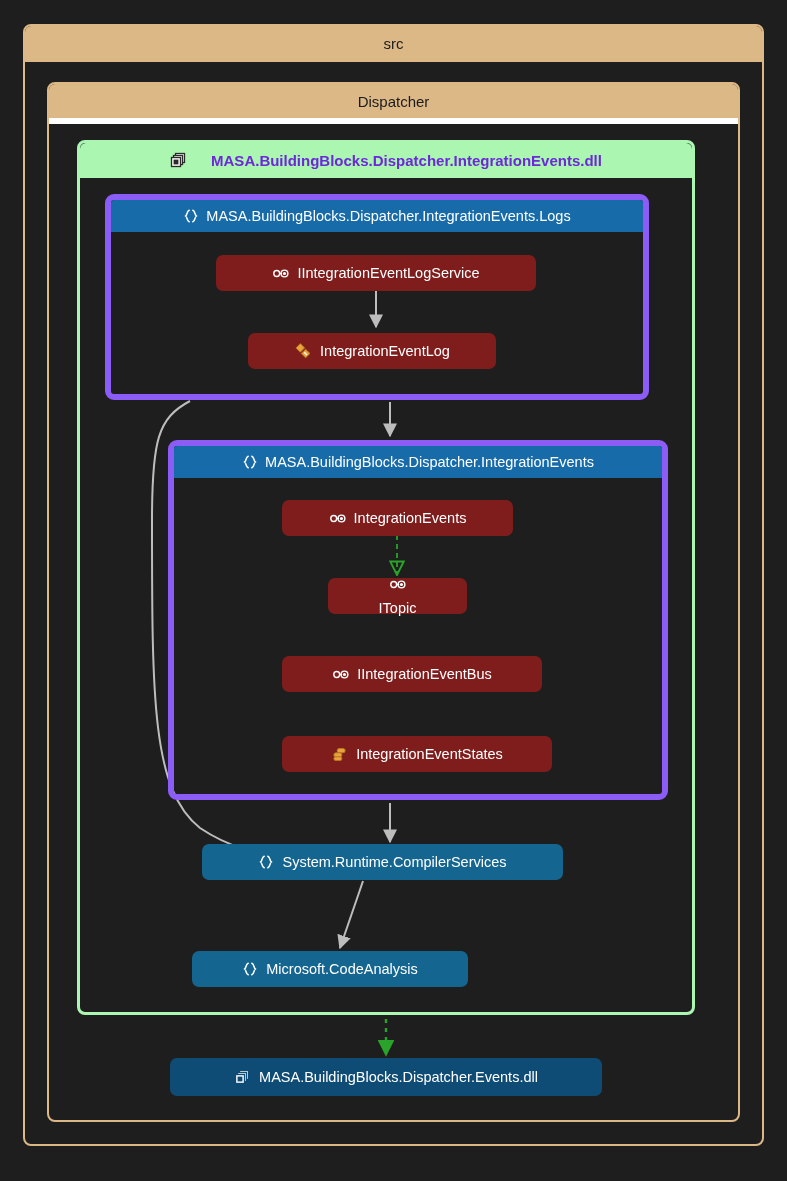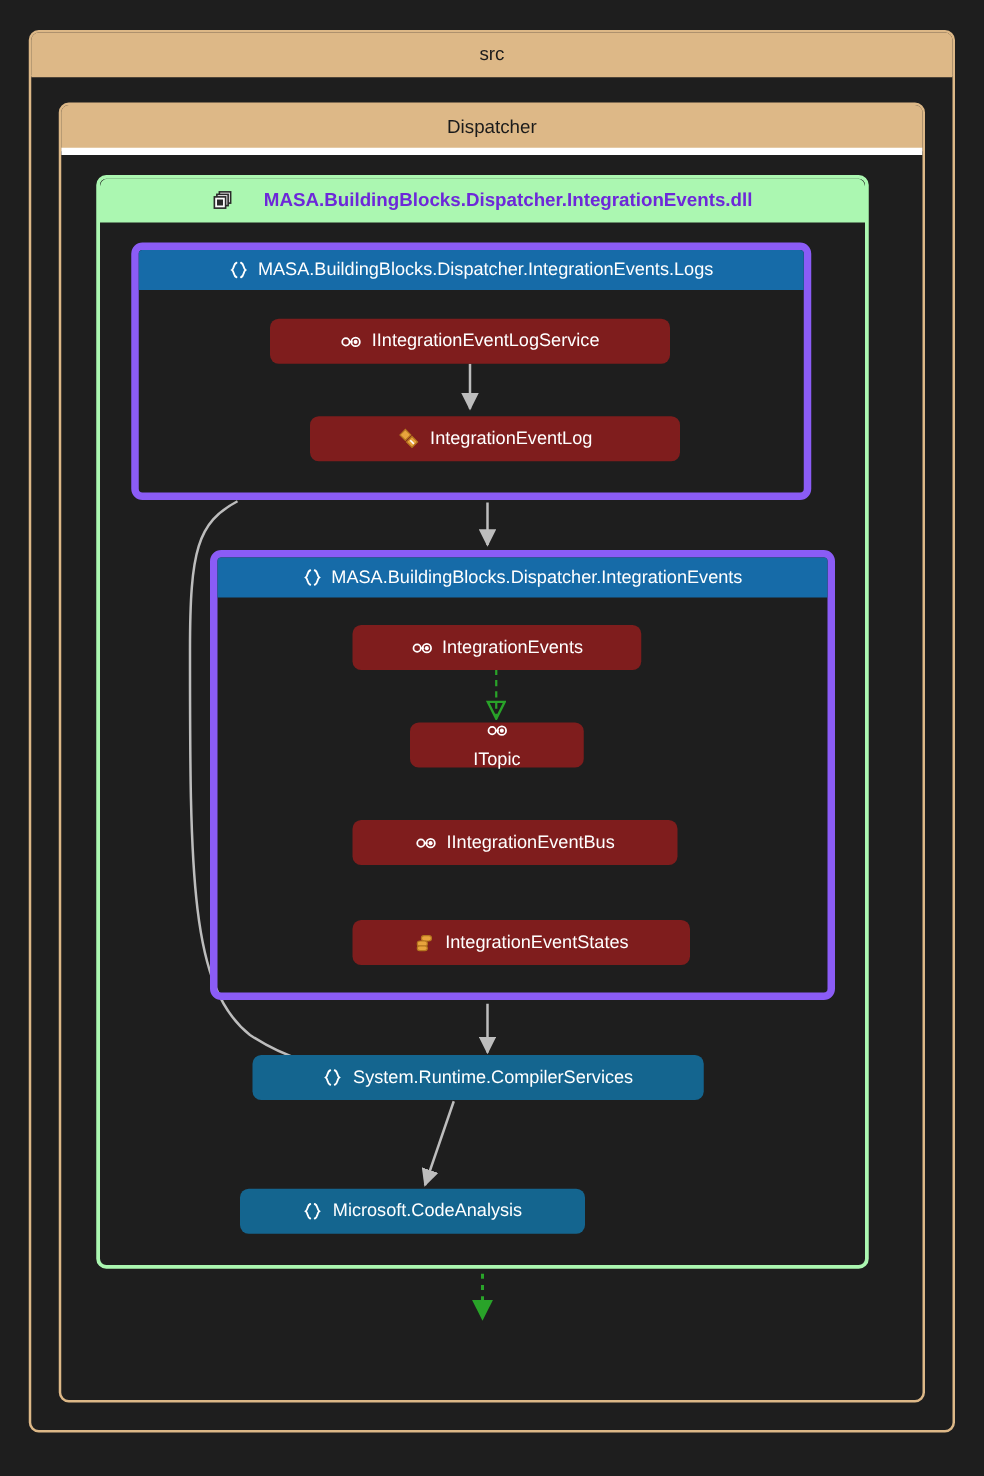--- a/index.html
+++ b/index.html
@@ -153,21 +153,21 @@
       <svg width="17" height="17" viewBox="0 0 18 18">
         <circle cx="5" cy="9" r="3.1" fill="none" stroke="#ffffff" stroke-width="1.5"></circle>
         <line x1="8" y1="9" x2="10.6" y2="9" stroke="#ffffff" stroke-width="1.5"></line>
         <circle cx="13.2" cy="9" r="3.6" fill="none" stroke="#ffffff" stroke-width="1.5"></circle>
         <circle cx="13.2" cy="9" r="1.7" fill="#ffffff"></circle>
       </svg>
     </span>
     <span class="label">IIntegrationEventLogService</span>
   </div>
 
-  <div class="node member" style="left:248px;top:333px;width:296px;height:36px;">
+  <div class="node member" style="left:248px;top:333px;width:248px;height:36px;">
     <span class="ico">
       <svg width="18" height="18" viewBox="0 0 18 18">
         <path d="M6.3 1.6 L10.6 5.9 L6.3 10.2 L2 5.9 Z" fill="#e8a33d" stroke="#b5761f" stroke-width="1"></path>
         <path d="M11.6 7.2 L16 11.5 L11.6 15.8 L7.3 11.5 Z" fill="#e8a33d" stroke="#b5761f" stroke-width="1"></path>
         <path d="M10.2 10.2 L13.1 13.1" stroke="#ffffff" stroke-width="1.3"></path>
       </svg>
     </span>
     <span class="label">IntegrationEventLog</span>
   </div>
 
@@ -243,14 +243,25 @@
   <div class="node namespace" style="left:192px;top:951px;width:276px;height:36px;">
     <span class="ico">
       <svg width="16" height="16" viewBox="0 0 16 16">
         <path d="M6.2 2.2 C3.6 3.2 4.6 6.6 2.6 8 C4.6 9.4 3.6 12.8 6.2 13.8" fill="none" stroke="#ffffff" stroke-width="1.5" stroke-linecap="round"></path>
         <path d="M9.8 2.2 C12.4 3.2 11.4 6.6 13.4 8 C11.4 9.4 12.4 12.8 9.8 13.8" fill="none" stroke="#ffffff" stroke-width="1.5" stroke-linecap="round"></path>
       </svg>
     </span>
     <span class="label">Microsoft.CodeAnalysis</span>
   </div>
 
+  <div class="node assembly" style="left:170px;top:1058px;width:432px;height:38px;">
+    <span class="ico">
+      <svg width="17" height="17" viewBox="0 0 17 17">
+        <rect x="5.5" y="1.5" width="9" height="9" fill="#fafafa" stroke="#0f4c75" stroke-width="1.3"></rect>
+        <rect x="3.5" y="3.5" width="9" height="9" fill="#fafafa" stroke="#0f4c75" stroke-width="1.3"></rect>
+        <rect x="1.5" y="5.5" width="9" height="9" fill="#fafafa" stroke="#0f4c75" stroke-width="1.3"></rect>
+        <rect x="3.6" y="7.6" width="4.8" height="4.8" fill="#0f4c75"></rect>
+      </svg>
+    </span>
+    <span class="label">MASA.BuildingBlocks.Dispatcher.Events.dll</span>
+  </div>
 
 </div>
 
 </body></html>

